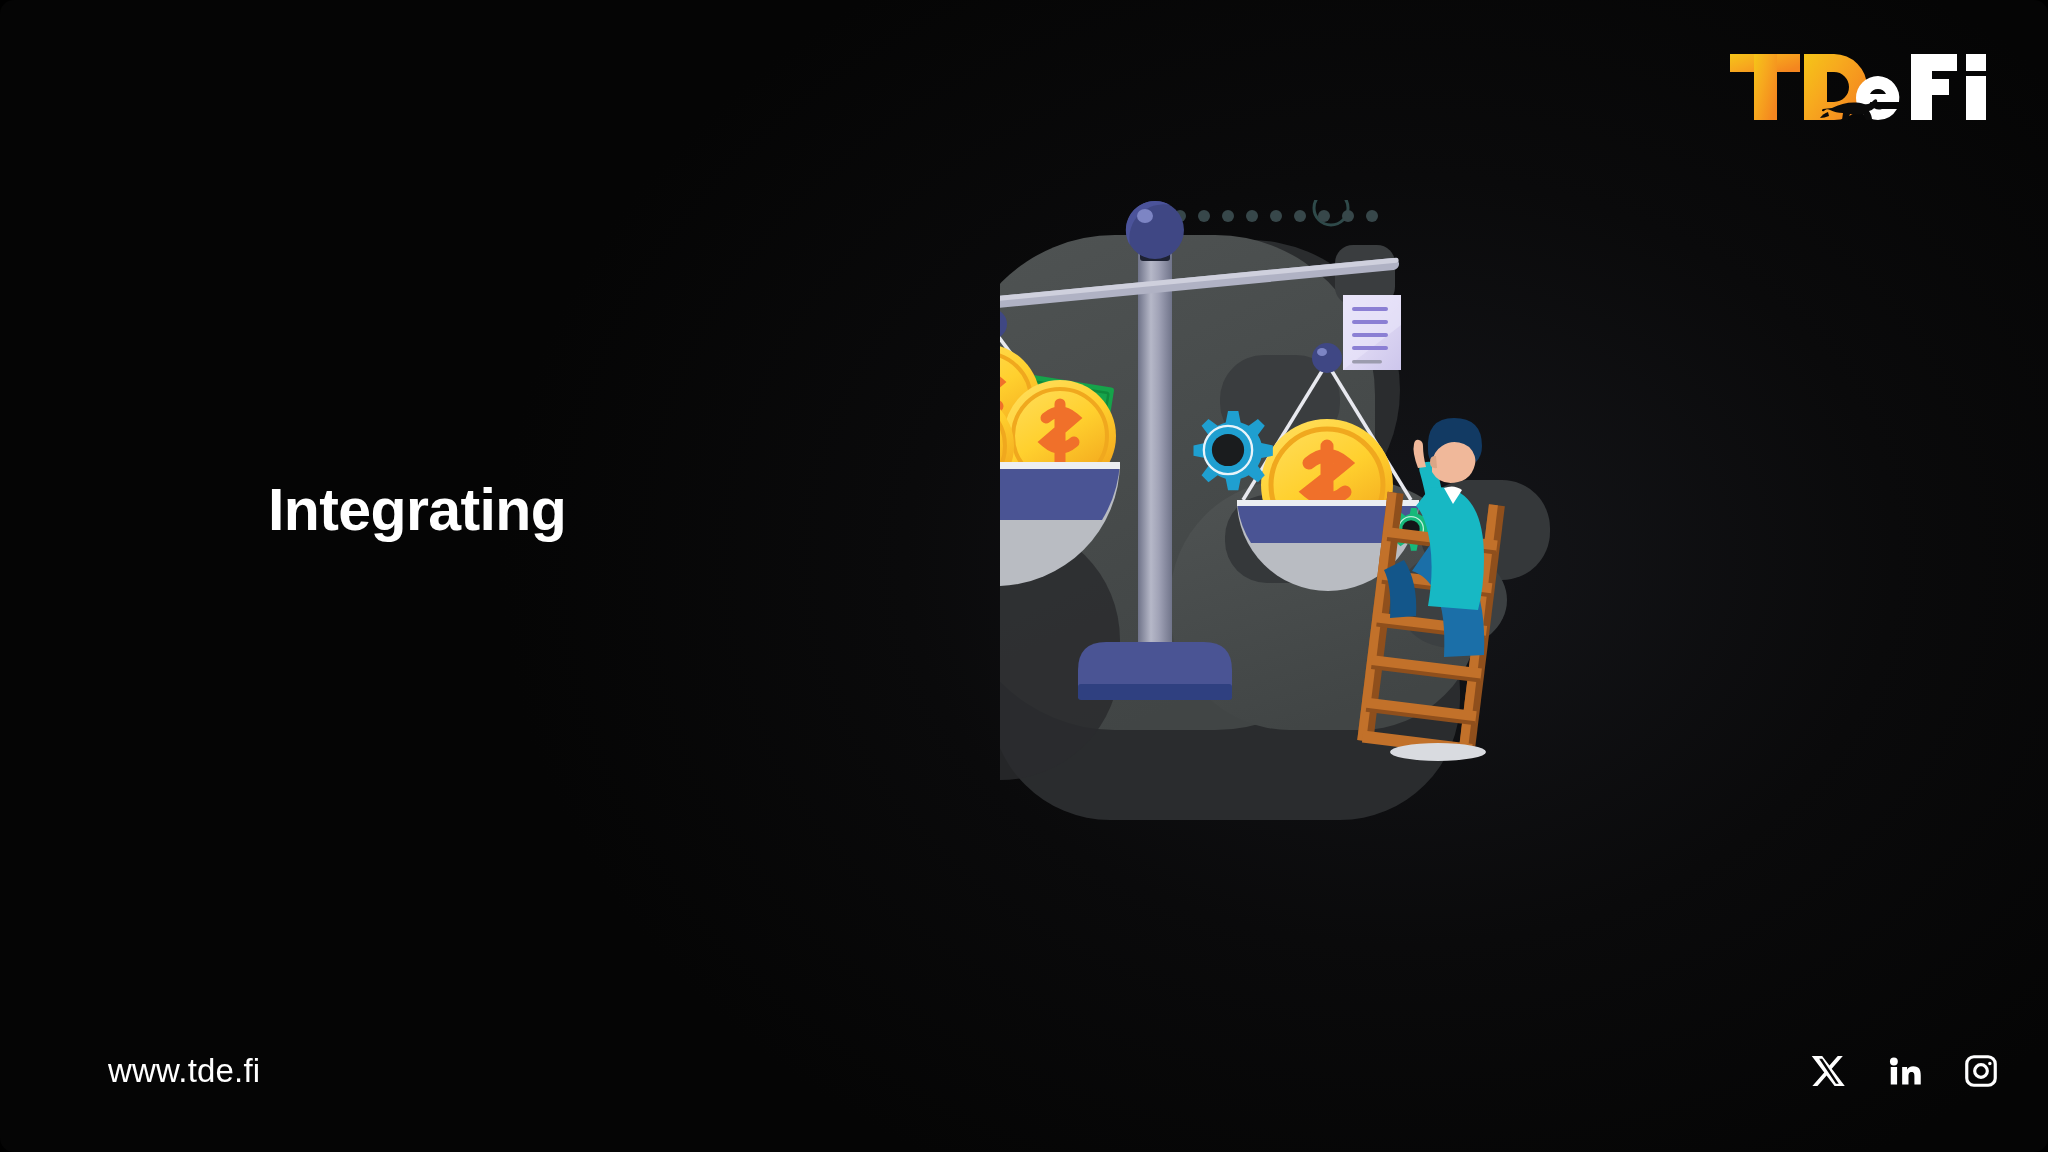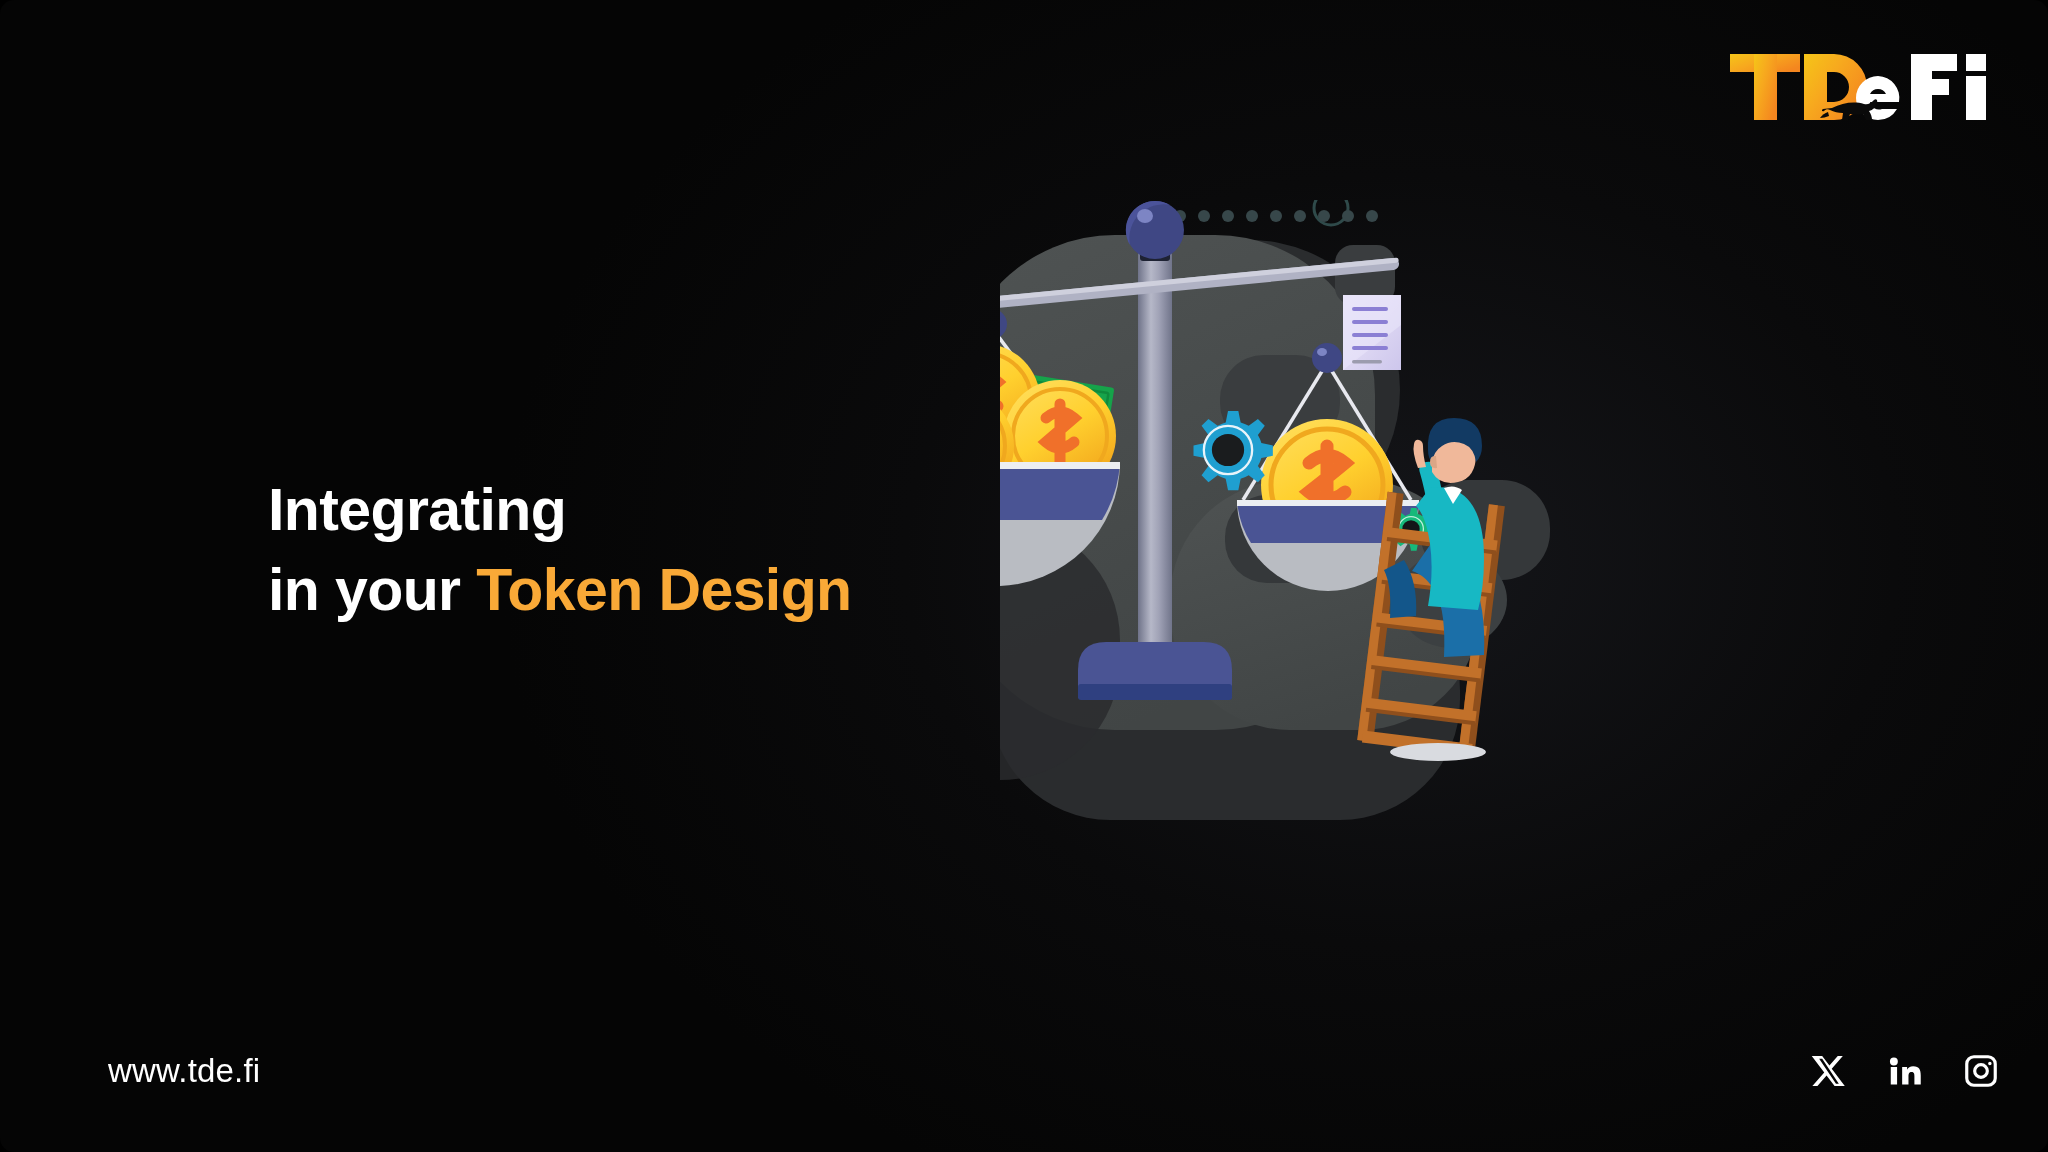--- a/index.html
+++ b/index.html
@@ -107,21 +107,20 @@
 
       <g fill="#0a0a0a">
         <path d="M104 60 c10 -5 22 -7 32 -4 c4 1 7 -1 10 -4 c2 -2 4 0 3 3 c-1 4 -4 7 -8 8 c2 3 3 6 3 9 h-6 l-3 -6 c-4 1 -9 1 -13 0 l-2 6 h-6 l1 -7 c-5 0 -9 -1 -13 -3 c-2 -1 -4 -1 -6 1 c-2 1 -3 -1 -1 -2 z"></path>
         <path d="M100 64 c-3 1 -6 3 -8 6 c3 0 6 -1 9 -2 z"></path>
       </g>
     </svg>
   </div>
 
   <div id="headline">
     <div class="line">Integrating</div>
-    <div class="line"><span>in your </span><span class="accent">Token Design</span></div>
   </div>
 
   <div id="site-url">www.tde.fi</div>
 
   <div id="socials">
     <span class="soc">
       <svg viewBox="0 0 24 24">
           <path d="M17.53 2.5h3.2l-7 8 8.23 11h-6.44l-5.05-6.6-5.77 6.6H1.5l7.49-8.56L1.1 2.5h6.6l4.56 6.03L17.53 2.5zm-1.12 17.6h1.78L7.7 4.3H5.79l10.62 15.8z"></path>
         </svg>
     </span>

